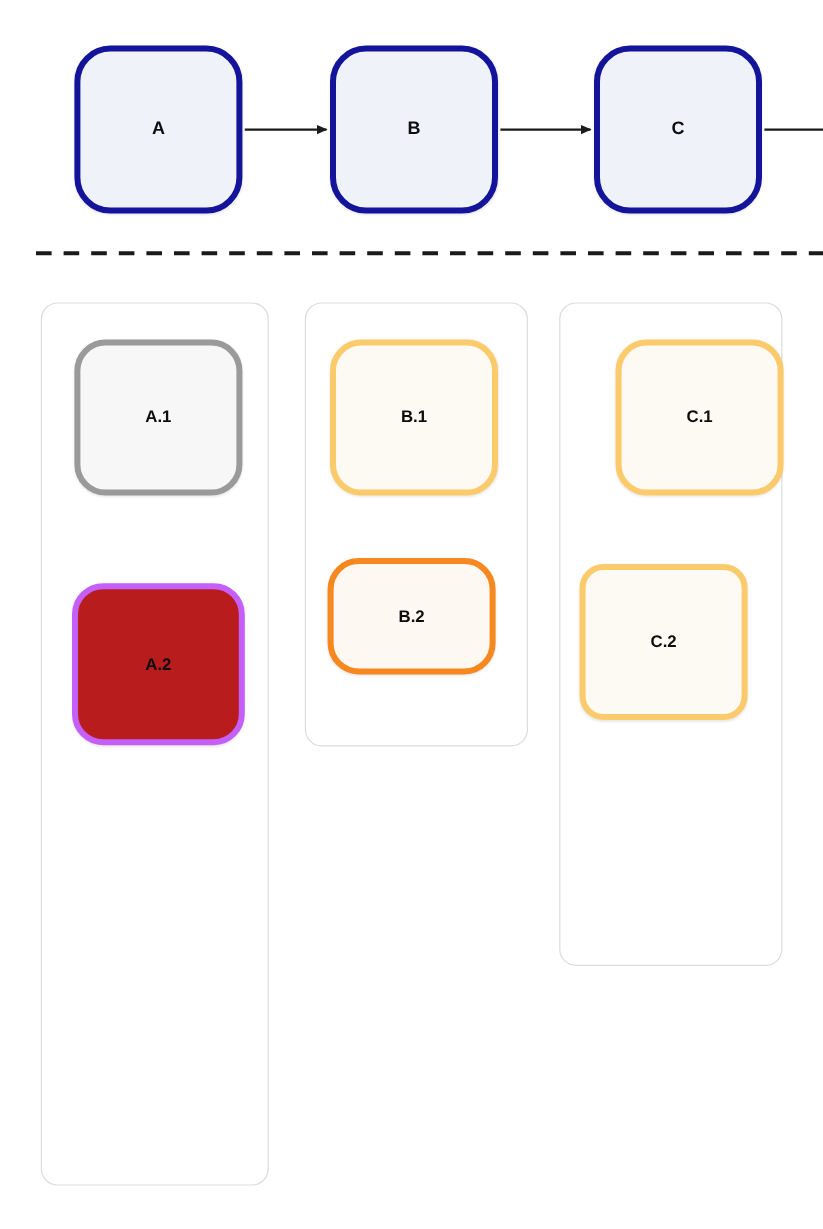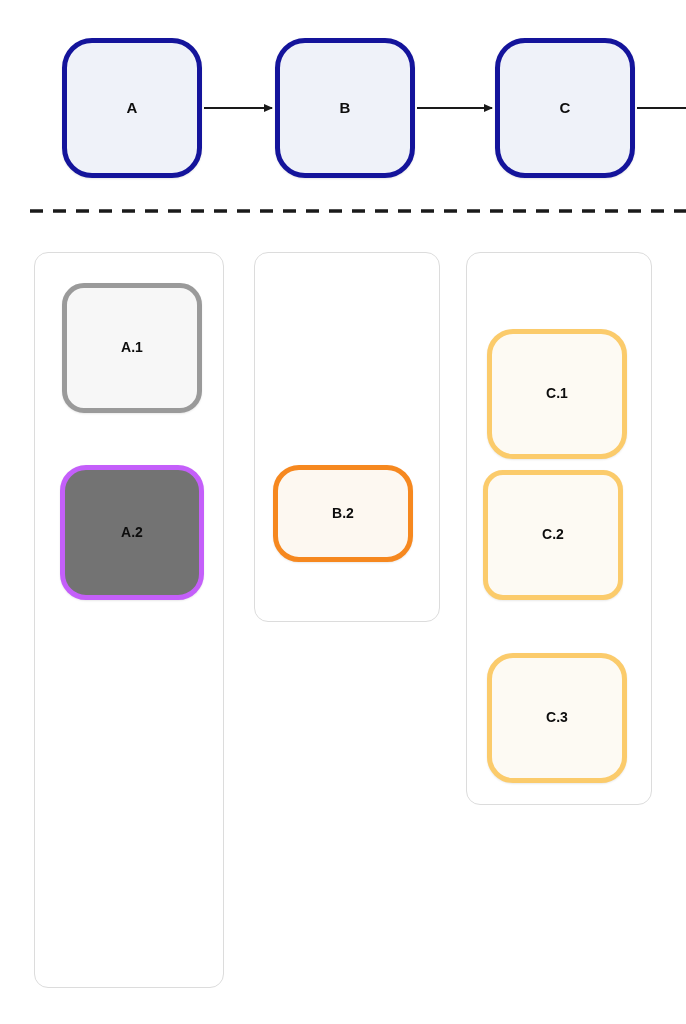--- a/index.html
+++ b/index.html
@@ -65,36 +65,36 @@
   .node-sub {
     width: 140px;
     height: 130px;
     border-radius: 26px;
     border-width: 5px;
     border-style: solid;
     font-size: 14px;
     box-shadow: 0 1px 2px rgba(0,0,0,0.09);
   }
   .sty-gray   { border-color: #9a9a9a; background: #f7f7f7; }
-  .sty-violet { border-color: #c45ffa; background: #737373; }
+  .sty-violet { border-color: #c45ffa; background: #b91c1c; margin-top: 21px; }
   .sty-orange { border-color: #f6881f; background: #fdf8f1; }
   .sty-amber  { border-color: #fbcb6b; background: #fdfaf3; }
 
   
-  #node-a1 { left: 62px;  top: 283px; border-radius: 22px; }
+  #node-a1 { left: 62px;  top: 283px; }
   #node-a2 { left: 60px;  top: 465px; width: 144px; height: 135px; }
   #node-a3 { left: 62px;  top: 655px; }
   #node-a4 { left: 62px;  top: 843px; }
 
   
   #node-b1 { left: 275px; top: 283px; }
   #node-b2 { left: 273px; top: 465px; height: 97px; }
 
   
-  #node-c1 { left: 487px; top: 283px; margin-top: 46px; }
+  #node-c1 { left: 513px; top: 283px; }
   #node-c2 { left: 483px; top: 470px; border-radius: 20px; }
   #node-c3 { left: 487px; top: 653px; }
 
   
   #overlay {
     position: absolute;
     left: 0; top: 0;
     width: 686px; height: 1024px;
     pointer-events: none;
   }
@@ -141,29 +141,29 @@
 
   <div class="node node-sub sty-gray" id="node-a1">
     <span>A.1</span>
   </div>
   <div class="node node-sub sty-violet" id="node-a2">
     <span>A.2</span>
   </div>
 
   <div class="container" id="cluster-b"></div>
 
+  <div class="node node-sub sty-amber" id="node-b1">
+    <span>B.1</span>
+  </div>
   <div class="node node-sub sty-orange" id="node-b2">
     <span>B.2</span>
   </div>
 
   <div class="container" id="cluster-c"></div>
 
   <div class="node node-sub sty-amber" id="node-c1">
     <span>C.1</span>
   </div>
   <div class="node node-sub sty-amber" id="node-c2">
     <span>C.2</span>
   </div>
-  <div class="node node-sub sty-amber" id="node-c3">
-    <span>C.3</span>
-  </div>
 
 </div>
 
 </body></html>

